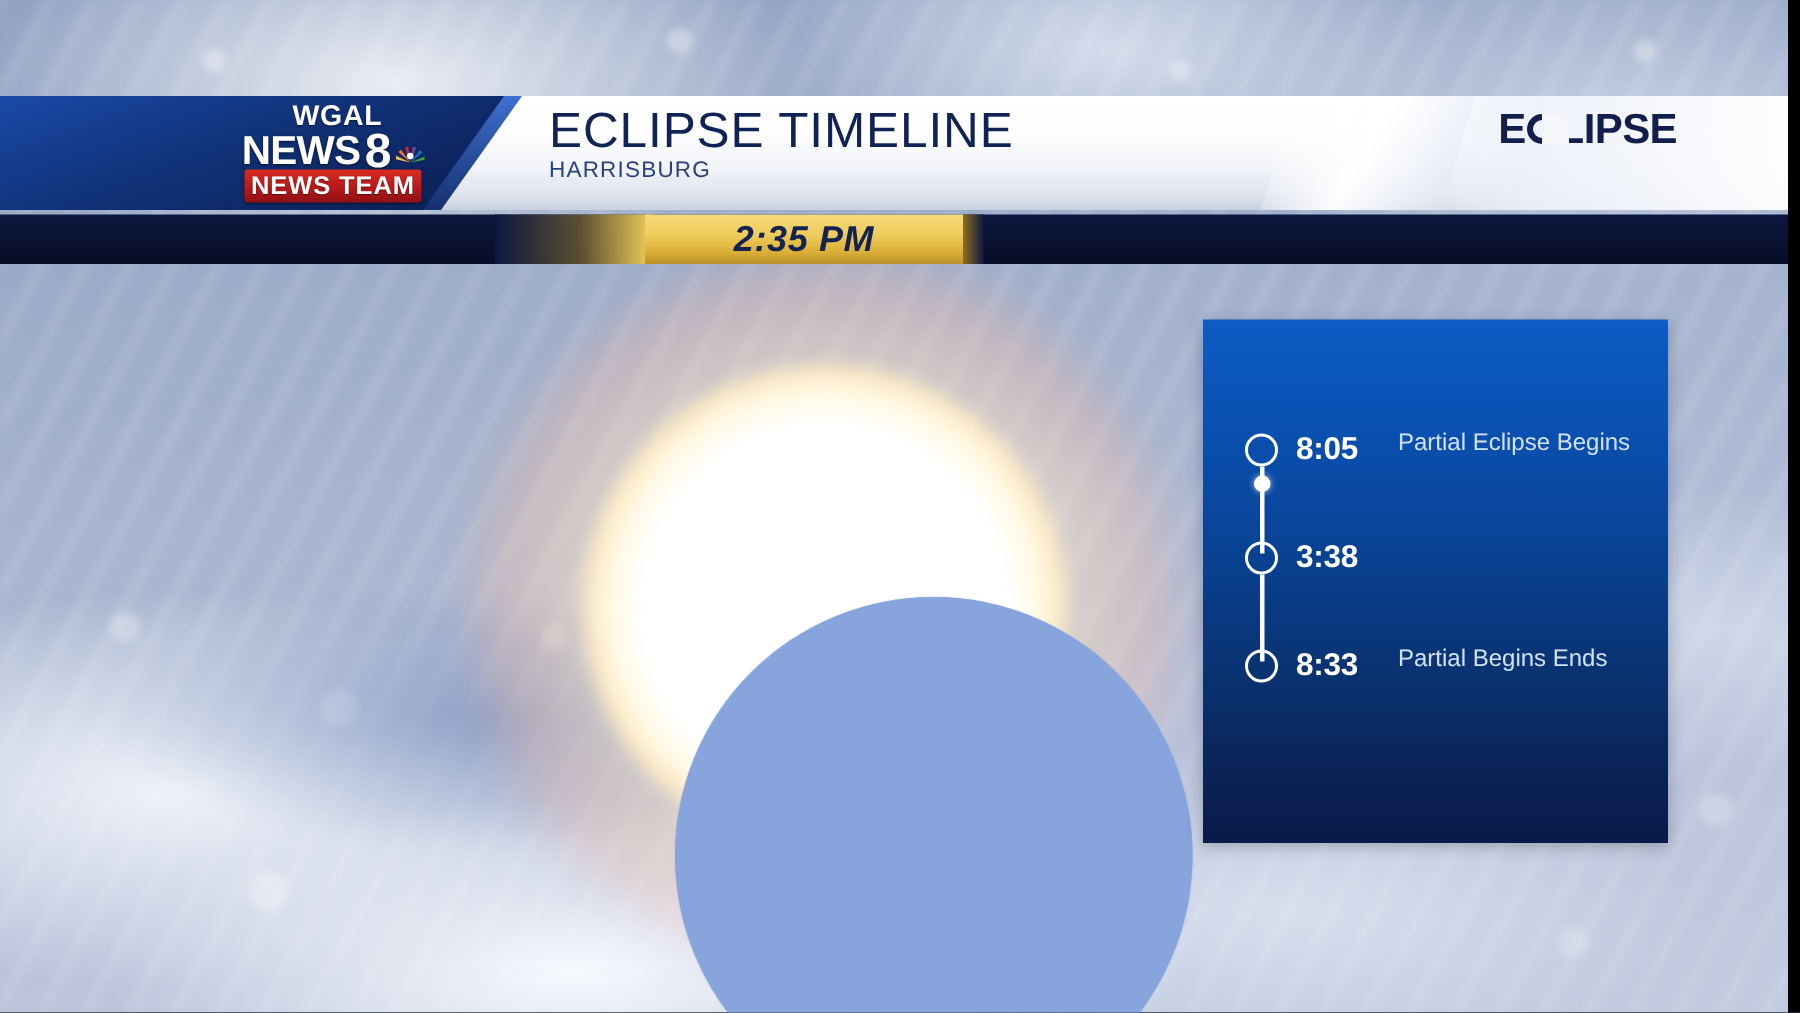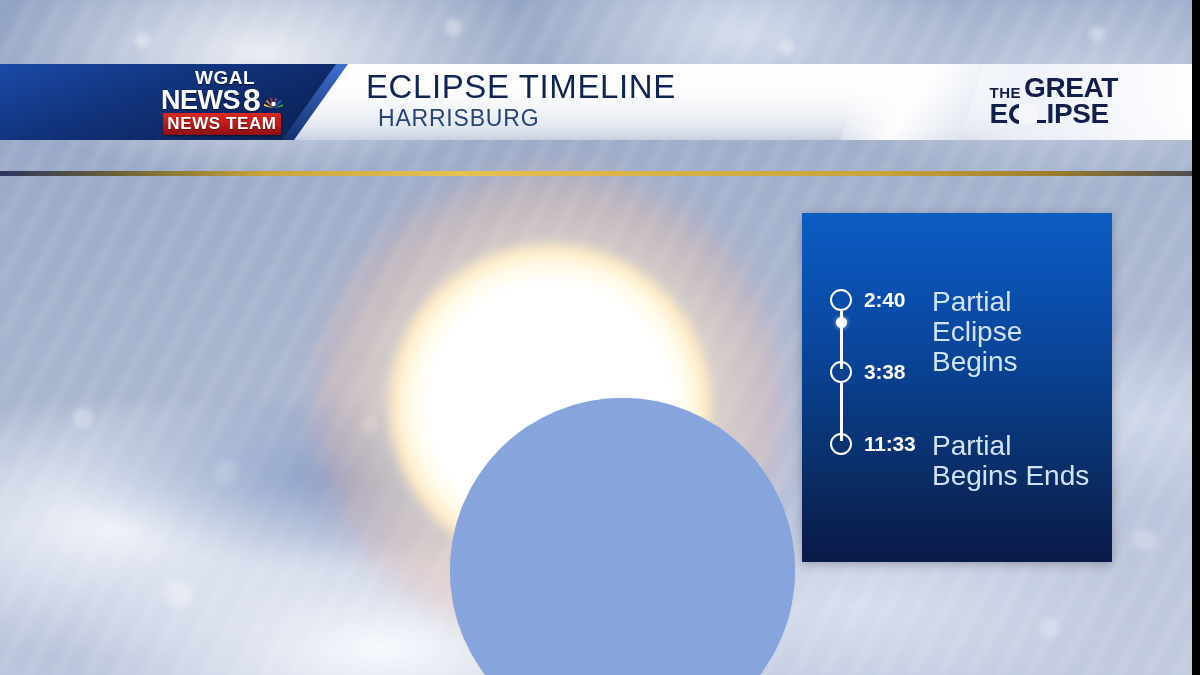--- a/index.html
+++ b/index.html
@@ -250,26 +250,25 @@
     left: 366px; top: 6px;
   }
   .title-main {
     font-size: 33px;
     font-weight: normal;
     color: #0f2455;
     letter-spacing: .6px;
     line-height: 1.06;
   }
   .title-sub {
-    font-size: 23px;
+    font-size: 15px;
     color: #27427c;
     letter-spacing: .8px;
     line-height: 1.05;
     margin-top: 1px;
-    margin-left: 12px;
   }
 
   
   .great-eclipse {
     position: absolute;
     right: 82px; top: 10px;
     color: #121f4c;
     line-height: 1;
     text-align: left;
   }
@@ -419,21 +418,21 @@
     font-size: 21px;
     font-weight: bold;
     color: #ffffff;
     letter-spacing: -.2px;
     padding-left: 6px;
     padding-top: 1px;
     white-space: nowrap;
   }
   .tl-label {
     flex: 1 1 auto;
-    font-size: 28px;
+    font-size: 16px;
     color: #d2e2f6;
     line-height: 1.08;
     padding-left: 6px;
   }
 </style>
 </head>
 <body>
 
 <div id="stage">
 
@@ -481,60 +480,62 @@
       </div>
       <span class="storm-team">NEWS TEAM</span>
     </div>
 
     <div class="title-wrap">
       <div class="title-main">ECLIPSE TIMELINE</div>
       <div class="title-sub">HARRISBURG</div>
     </div>
 
     <div class="great-eclipse">
-      <div class="ge-row1">
-        <span class="ge-the">THE</span>
-        <span class="ge-great">GREAT</span>
-      </div>
       <div class="ge-row2">
         <span>E</span>
         <span class="ge-c"></span>
         <span>LIPSE</span>
       </div>
     </div>
 
     <div class="plate-gold-underline"></div>
 
+    <div class="timebar-row">
+      <div class="timebar-fade-left"></div>
+      <div class="timebar-gold"></div>
+      <div class="timebar-cap-right"></div>
+      <div class="time-text">2:35 PM</div>
+    </div>
   </div>
 
   <div class="panel">
     <div class="panel-inner">
 
       <div class="tl-row">
         <div class="tl-marker-col">
           <div class="tl-connector"></div>
           <div class="tl-circle"></div>
           <div class="tl-progress-dot"></div>
         </div>
-        <div class="tl-time">2:40</div>
+        <div class="tl-time">8:05</div>
         <div class="tl-label">Partial Eclipse Begins</div>
       </div>
 
       <div class="tl-row">
         <div class="tl-marker-col">
           <div class="tl-connector"></div>
           <div class="tl-circle"></div>
         </div>
         <div class="tl-time">3:38</div>
       </div>
 
       <div class="tl-row">
         <div class="tl-marker-col">
           <div class="tl-circle"></div>
         </div>
-        <div class="tl-time">11:33</div>
+        <div class="tl-time">8:33</div>
         <div class="tl-label">Partial Begins Ends</div>
       </div>
 
     </div>
   </div>
 
 </div>
 
 </body></html>

